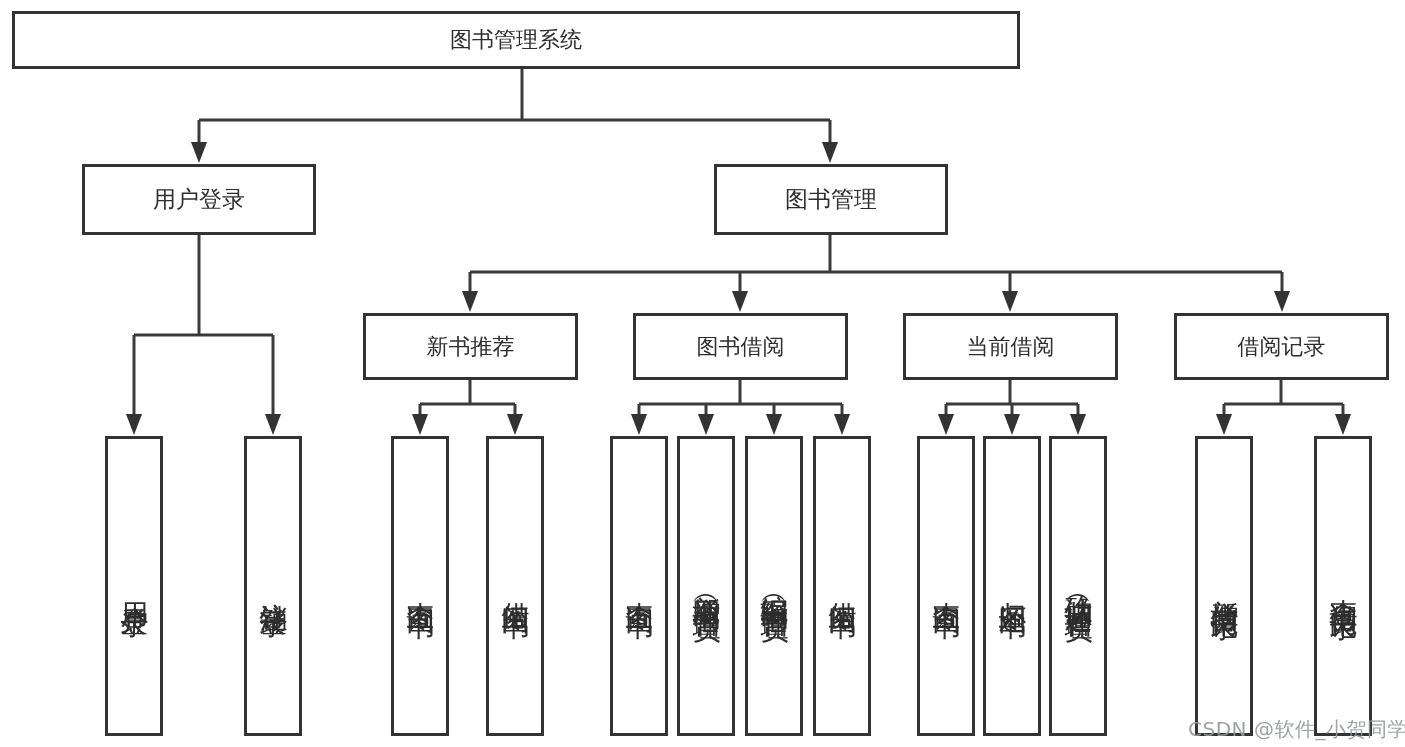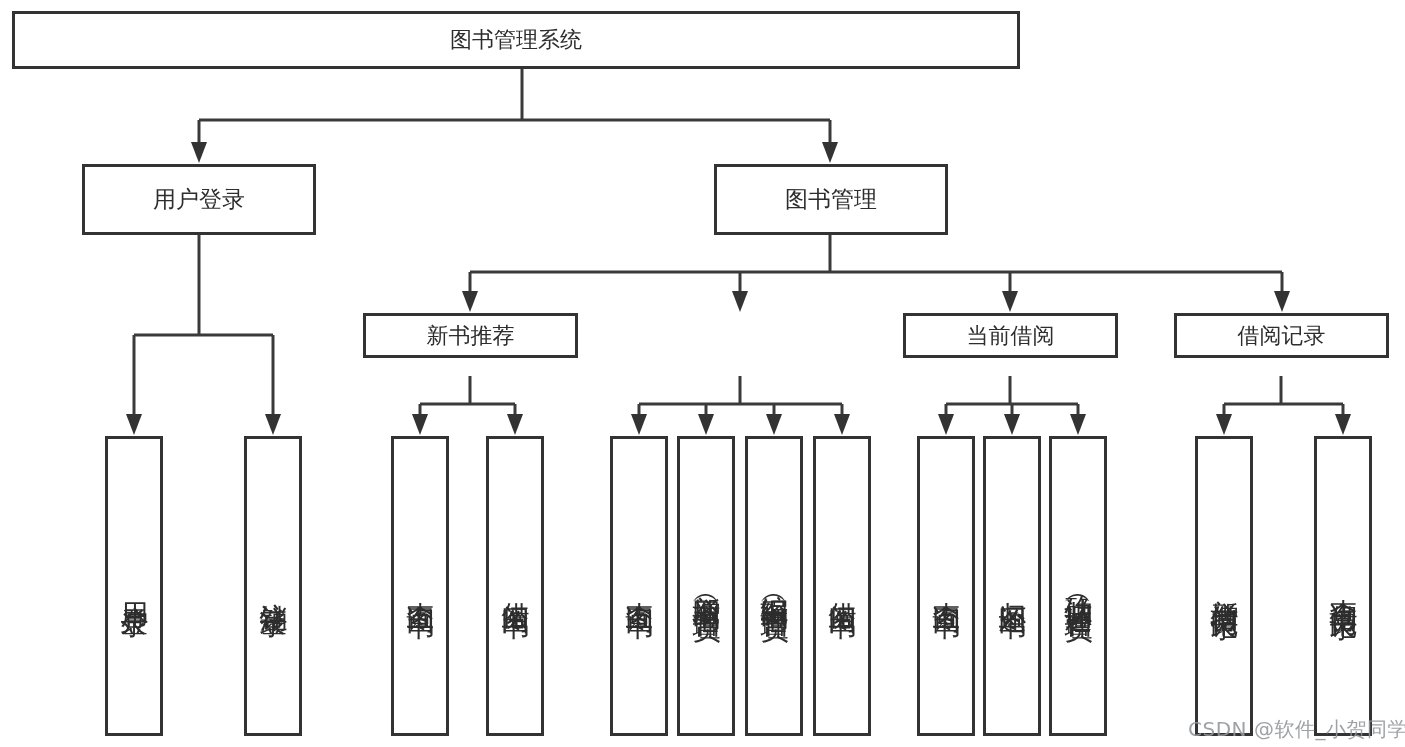--- a/index.html
+++ b/index.html
@@ -47,21 +47,21 @@
     width: 1008px; height: 58px;
     font-size: 22px;
   }
   .l2 {
     top: 164px;
     width: 234px; height: 71px;
     font-size: 23px;
   }
   .l3 {
     top: 313px;
-    width: 215px; height: 45px;
+    width: 215px; height: 67px;
     font-size: 22px;
   }
   .vbox {
     top: 436px;
     width: 58px; height: 300px;
   }
   .vtext {
     writing-mode: vertical-rl;
     text-orientation: mixed;
     font-size: 28px;
@@ -169,20 +169,23 @@
   <div class="node l2" style="left:82px">
     <span>用户登录</span>
   </div>
   <div class="node l2" style="left:714px">
     <span>图书管理</span>
   </div>
 
   <div class="node l3" style="left:363px">
     <span>新书推荐</span>
   </div>
+  <div class="node l3" style="left:633px">
+    <span>图书借阅</span>
+  </div>
   <div class="node l3" style="left:1174px">
     <span>借阅记录</span>
   </div>
   <div class="node l3" style="left:903px">
     <span>当前借阅</span>
   </div>
 
   <div class="node vbox" style="left:105px">
     <span class="vtext">用户登录</span>
   </div>

